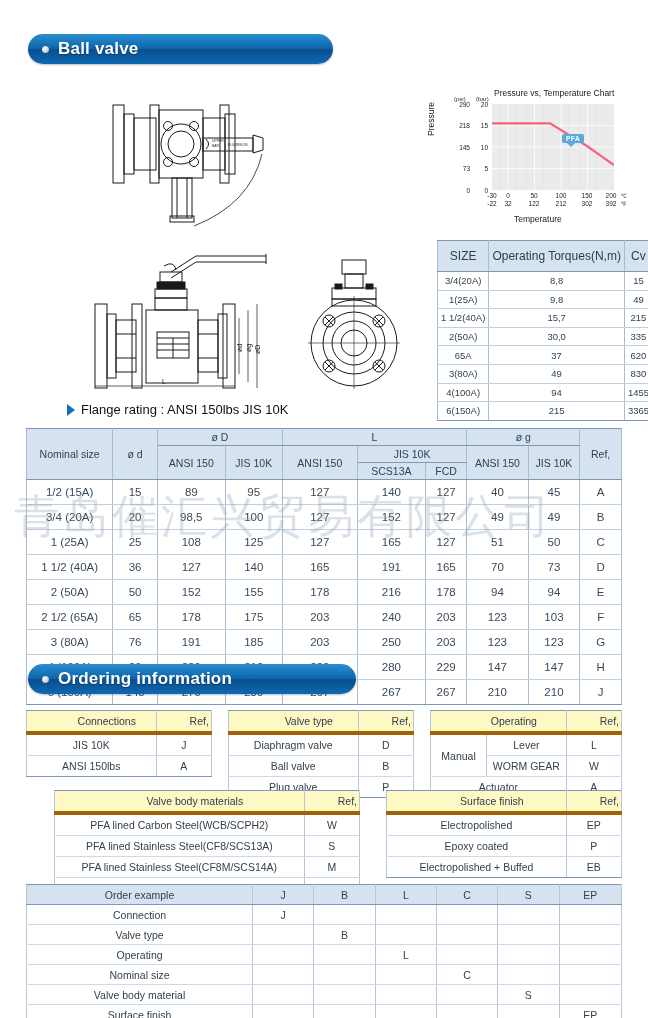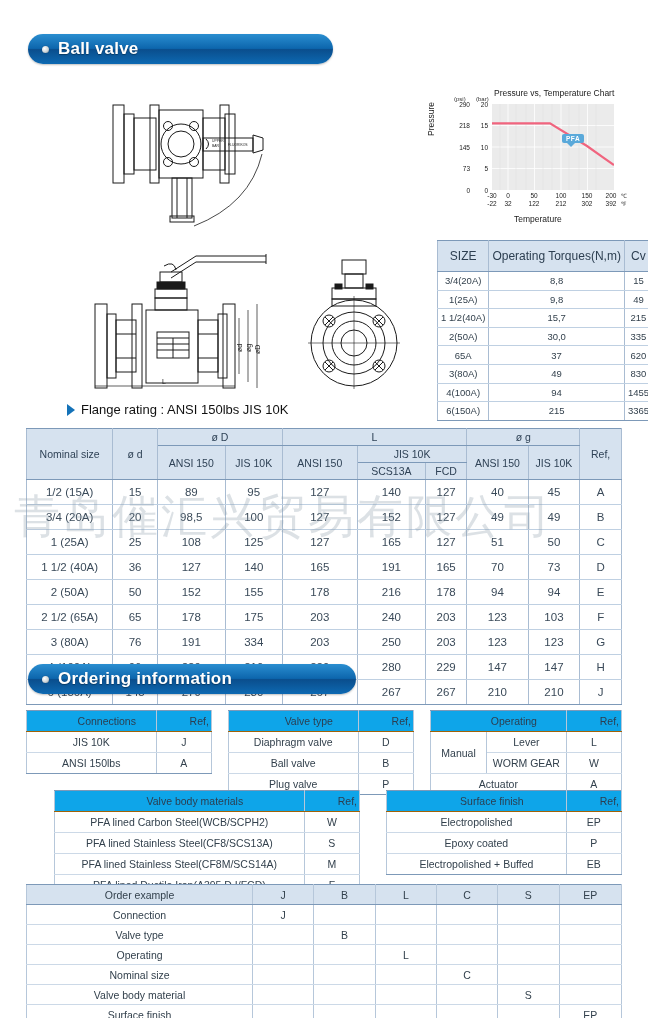--- a/index.html
+++ b/index.html
@@ -83,21 +83,21 @@
   .otab{position:absolute;}
   .otab table{border-collapse:collapse;font-size:10.5px;width:100%;}
   .otab th,.otab td{
     text-align:center;font-weight:normal;color:#33414d;
     padding:2px 2px;height:16px;background:#fff;
     border-left:1px solid #b6c7da;border-right:1px solid #b6c7da;
     border-top:1px solid #ccd9e7;border-bottom:1px solid #ccd9e7;
     white-space:nowrap;
   }
   .otab thead th{
-    background:#0ea5e9;border-top:1.6px solid #7d99b8;border-bottom:1px solid #a16207;
+    background:#fef9c3;border-top:1.6px solid #7d99b8;border-bottom:4px solid #a16207;
     color:#2c3e50;
     padding-left:33px;
   }
   .otab tbody tr:last-child td{border-bottom:1.6px solid #7d99b8;}
 
   
   #order-example{position:absolute;left:26px;top:884px;width:596px;}
   #order-example table{border-collapse:collapse;width:100%;font-size:10.5px;}
   #order-example th,#order-example td{
     text-align:center;font-weight:normal;color:#33414d;height:17px;
@@ -483,21 +483,21 @@
             <td>240</td>
             <td>203</td>
             <td>123</td>
             <td>103</td>
             <td>F</td>
           </tr>
           <tr>
             <td>3 (80A)</td>
             <td>76</td>
             <td>191</td>
-            <td>334</td>
+            <td>185</td>
             <td>203</td>
             <td>250</td>
             <td>203</td>
             <td>123</td>
             <td>123</td>
             <td>G</td>
           </tr>
           <tr>
             <td>4 (100A)</td>
             <td>96</td>

